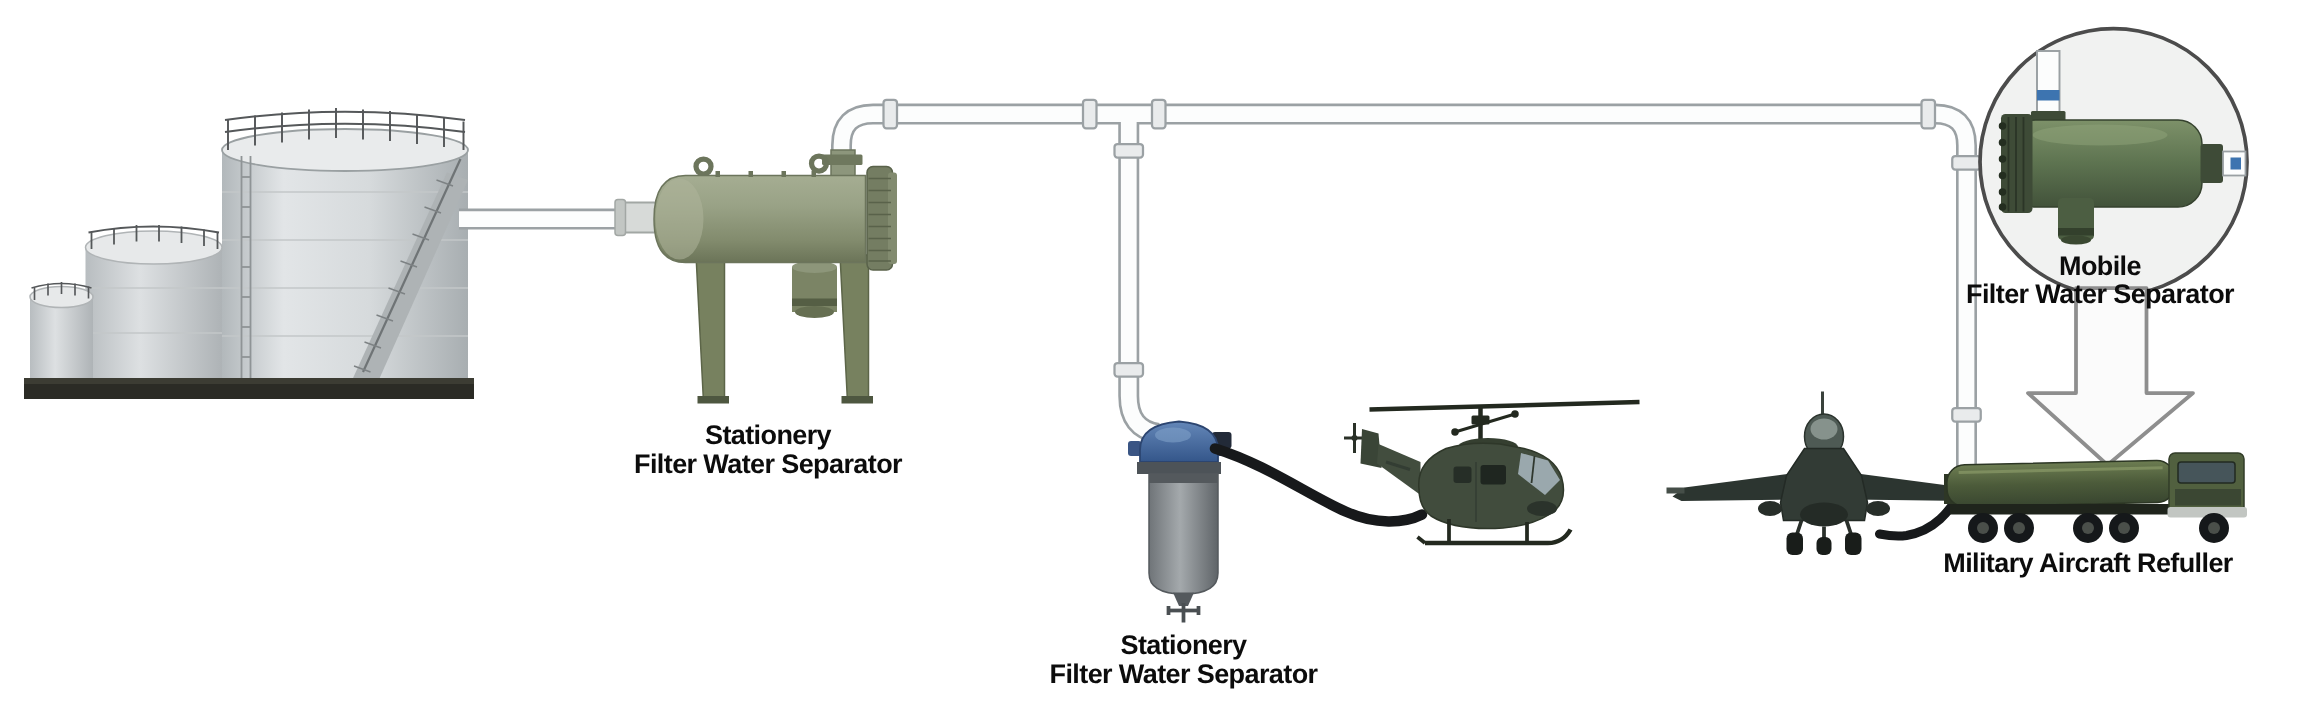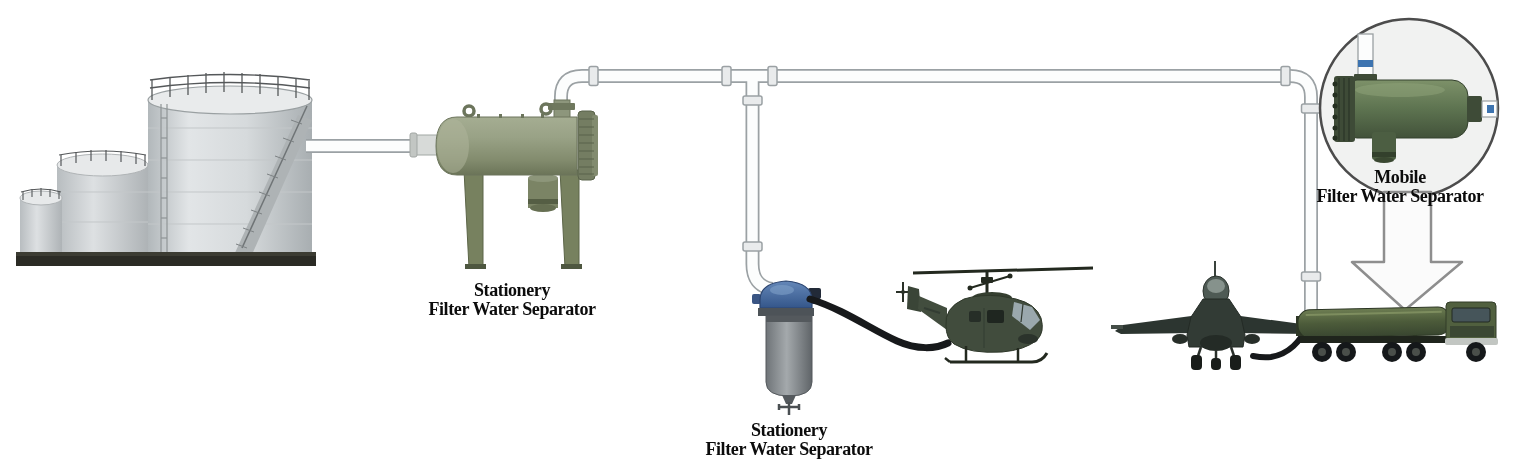--- a/index.html
+++ b/index.html
@@ -1,21 +1,21 @@
 <!DOCTYPE html>
 <html><head>
 <meta charset="utf-8">
 <style>
   html,body{margin:0;padding:0;background:#fff;}
   .canvas{position:relative;width:1536px;height:468px;background:#ffffff;overflow:hidden;
           font-family:"Liberation Sans",sans-serif;}
   .canvas svg{position:absolute;}
   .lbl{position:absolute;transform:translateX(-50%);text-align:center;font-weight:bold;
        font-size:18px;line-height:19px;letter-spacing:-0.4px;color:#0c0c0c;white-space:nowrap;}
-  .lbl span{display:block;font-family:Liberation Serif, serif;}
+  .lbl span{display:block;}
 </style>
 </head>
 <body>
 
 <div class="canvas">
 
   <svg style="left:14px;top:58px" width="304" height="212" viewBox="0 0 304 212">
     <defs>
       <linearGradient id="gTankL" x1="0" y1="0" x2="1" y2="0">
         <stop offset="0" stop-color="#b2b8bb"></stop>
@@ -368,14 +368,17 @@
     <span>Filter Water Separator</span>
   </div>
   <div class="lbl" style="left:789px;top:421px">
     <span>Stationery</span>
     <span>Filter Water Separator</span>
   </div>
   <div class="lbl" style="left:1400px;top:168px">
     <span>Mobile</span>
     <span>Filter Water Separator</span>
   </div>
+  <div class="lbl" style="left:1392px;top:366px">
+    <span>Military Aircraft Refuller</span>
+  </div>
 
 </div>
 
 </body></html>

